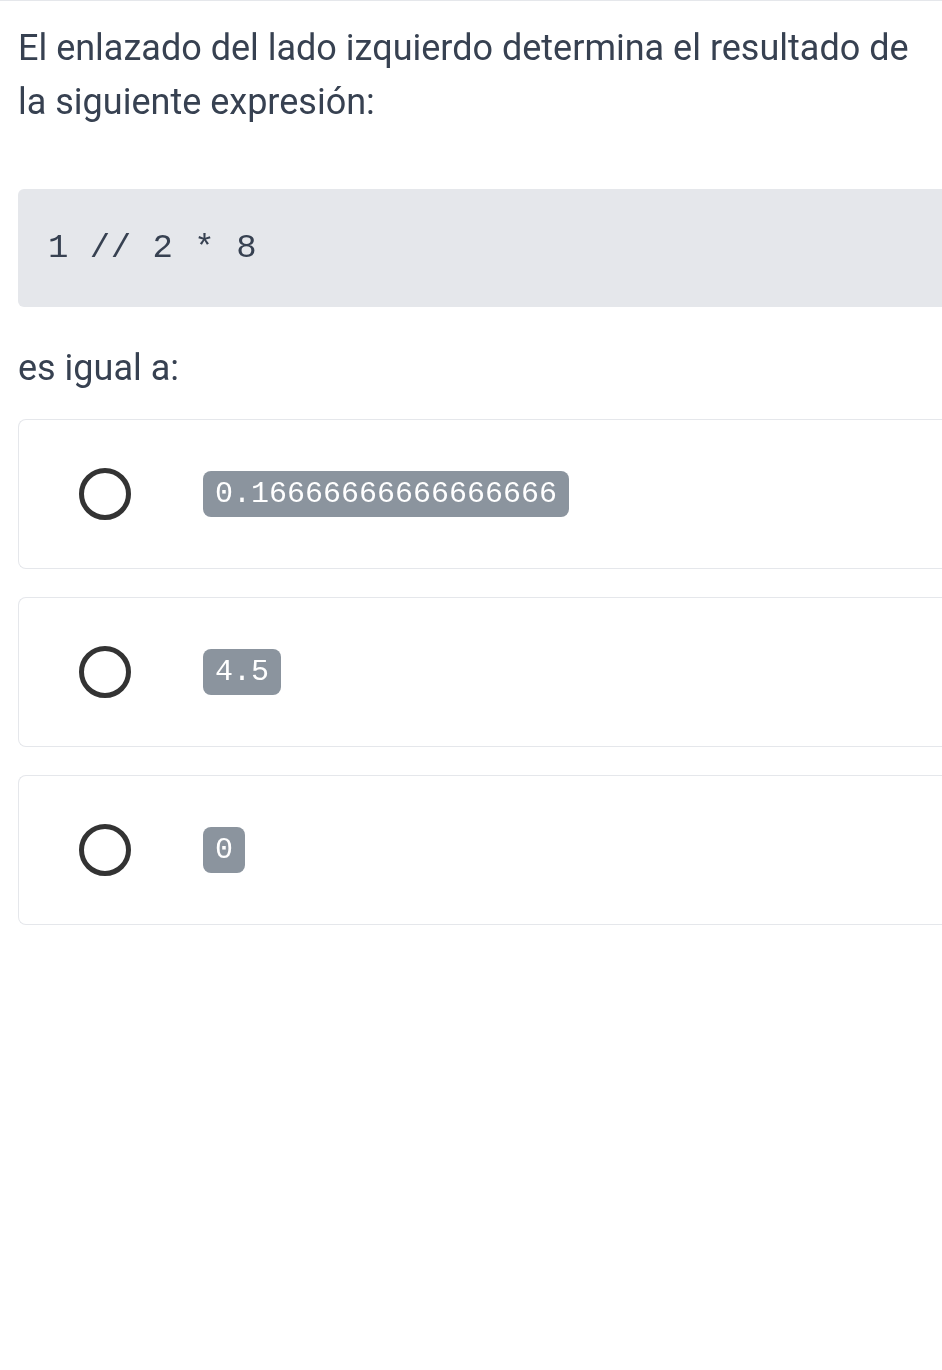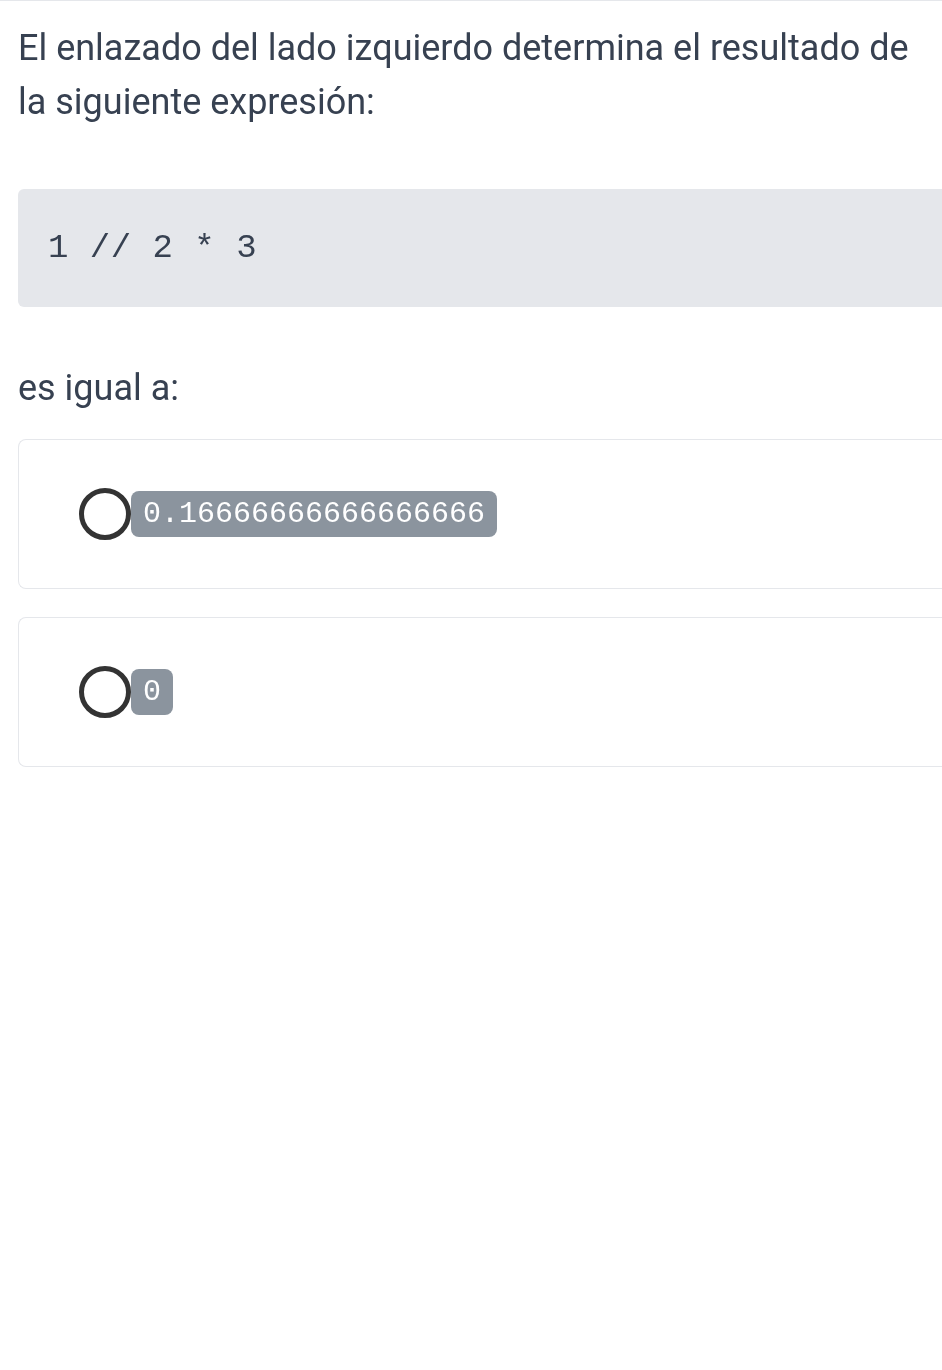--- a/index.html
+++ b/index.html
@@ -37,35 +37,35 @@
       font-family: "SFMono-Regular", Consolas, "Liberation Mono", Menlo, monospace;
       font-size: 34px;
       color: #374151;
       letter-spacing: 0.5px;
     }
     
     .subtext {
       font-size: 36px;
       color: #374151;
       padding: 40px 18px 30px 18px;
-      margin-top: 20px;
     }
     
     .options {
       padding: 0 0 0 18px;
     }
     
     .option {
       border: 1px solid #e5e7eb;
       border-right: none;
       border-radius: 8px 0 0 8px;
       padding: 48px 30px 48px 60px;
       margin-bottom: 28px;
       display: flex;
       align-items: center;
+      gap: 72px;
       cursor: pointer;
     }
     
     .radio-circle {
       width: 52px;
       height: 52px;
       border: 5px solid #333;
       border-radius: 50%;
       flex-shrink: 0;
     }
@@ -81,32 +81,36 @@
     }
   </style>
 </head>
 <body>
 
 <div class="top-border"></div>
 
 <div class="question-text">El enlazado del lado izquierdo determina el resultado de la siguiente expresión:</div>
 
 <div class="code-block">
-  <code>1 // 2 * 3</code>
+  <code>1 // 2 * 8</code>
 </div>
 
 <div class="subtext">es igual a:</div>
 
 <div class="options">
 
   <div class="option">
     <div class="radio-circle"></div>
     <span class="option-value">0.16666666666666666</span>
   </div>
 
+  <div class="option">
+    <div class="radio-circle"></div>
+    <span class="option-value">4.5</span>
+  </div>
 
 
   <div class="option">
     <div class="radio-circle"></div>
     <span class="option-value">0</span>
   </div>
 
 </div>
 
 </body></html>

